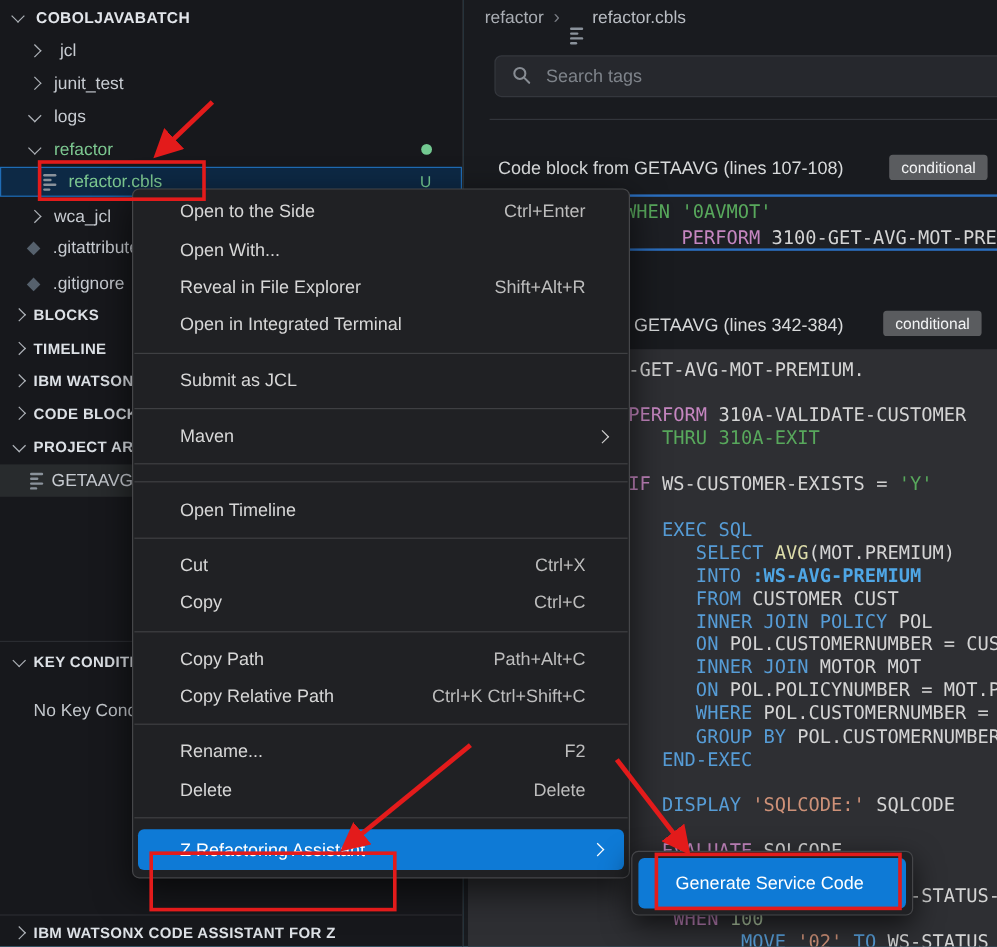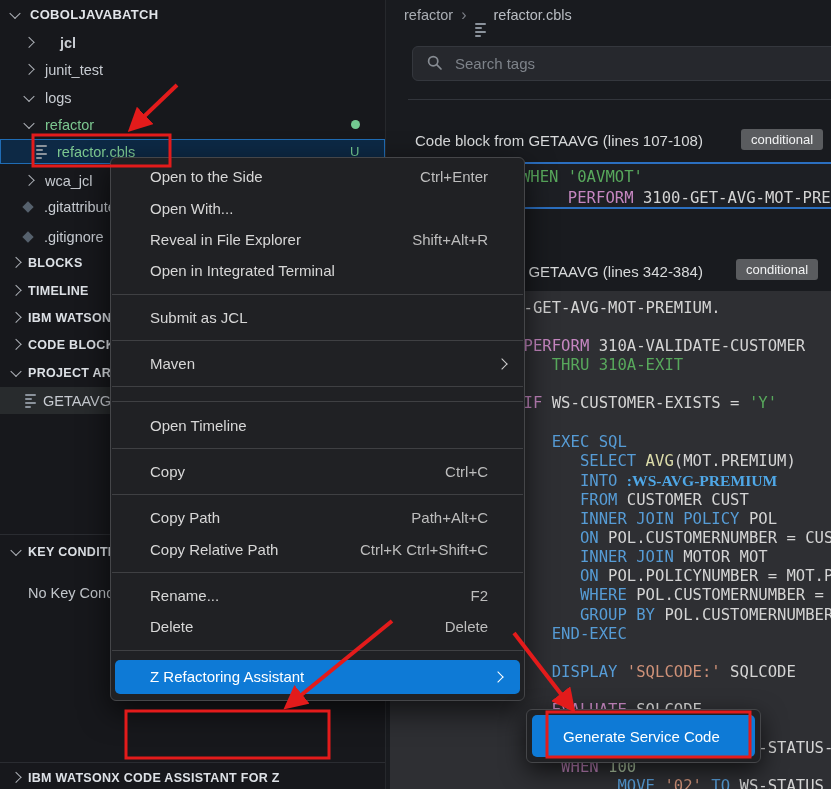--- a/index.html
+++ b/index.html
@@ -58,21 +58,21 @@
   #code2{left:4px;top:291px;width:441px;height:498px;background:#2e2f33;}
   #code2 pre{padding:8px 0 0 96px;line-height:19.1px;}
   .code-line{white-space:pre;height:inherit;}
   .tk-p{color:#d4d4d4;}
   .tk-b{color:#569cd6;}
   .tk-m{color:#c586c0;text-align:right;}
   .tk-g{color:#58a85c;}
   .tk-o{color:#ce9178;}
   .tk-n{color:#b5cea8;}
   .tk-y{color:#dcdcaa;}
-  .tk-h{color:#4fa7e6;font-weight:bold;font-family:Liberation Serif, serif;}
+  .tk-h{color:#4fa7e6;font-weight:bold;}
 
   
   #ctx-menu{position:absolute;left:110px;top:157px;width:415px;background:#202124;
       border:1px solid #454649;border-radius:6px;box-shadow:0 10px 30px rgba(0,0,0,.65);
       box-sizing:border-box;padding:3px 0;display:flex;flex-direction:column;
       font-size:15px;color:#d7d7d7;z-index:30;}
   .mi{position:relative;height:31.4px;flex:0 0 auto;display:flex;align-items:center;
       padding:0 36px 0 39px;}
   .mi .mlabel{flex:1;}
   .mi .mshort{color:#bdbdbd;}
@@ -98,21 +98,21 @@
 
 <div id="screen">
 
   <aside id="sidebar">
       <div class="srow root" style="top: 1px;">
         <span class="chev down" style="left: 11px;"></span>
         <span class="lbl" style="left: 30px;">COBOLJAVABATCH</span>
       </div>
       <div class="srow" style="top: 29px;">
         <span class="chev right" style="left: 25px;"></span>
-        <span class="lbl" style="left: 60px; font-weight: bold;">jcl</span>
+        <span class="lbl" style="left: 50px;">jcl</span>
       </div>
       <div class="srow" style="top: 56px;">
         <span class="chev right" style="left: 25px;"></span>
         <span class="lbl" style="left: 45px;">junit_test</span>
       </div>
       <div class="srow" style="top: 84px;">
         <span class="chev down" style="left: 25px;"></span>
         <span class="lbl" style="left: 45px;">logs</span>
       </div>
       <div class="srow git-green" style="top: 111px;">
@@ -253,20 +253,24 @@
       <div class="mi">
         <span class="mlabel">Maven</span>
         <span class="mchev"></span>
       </div>
       <div class="msep"></div>
       <div class="msep"></div>
       <div class="mi">
         <span class="mlabel">Open Timeline</span>
       </div>
       <div class="msep"></div>
+      <div class="mi">
+        <span class="mlabel">Cut</span>
+        <span class="mshort">Ctrl+X</span>
+      </div>
       <div class="mi">
         <span class="mlabel">Copy</span>
         <span class="mshort">Ctrl+C</span>
       </div>
       <div class="msep"></div>
       <div class="mi">
         <span class="mlabel">Copy Path</span>
         <span class="mshort">Path+Alt+C</span>
       </div>
       <div class="mi">

